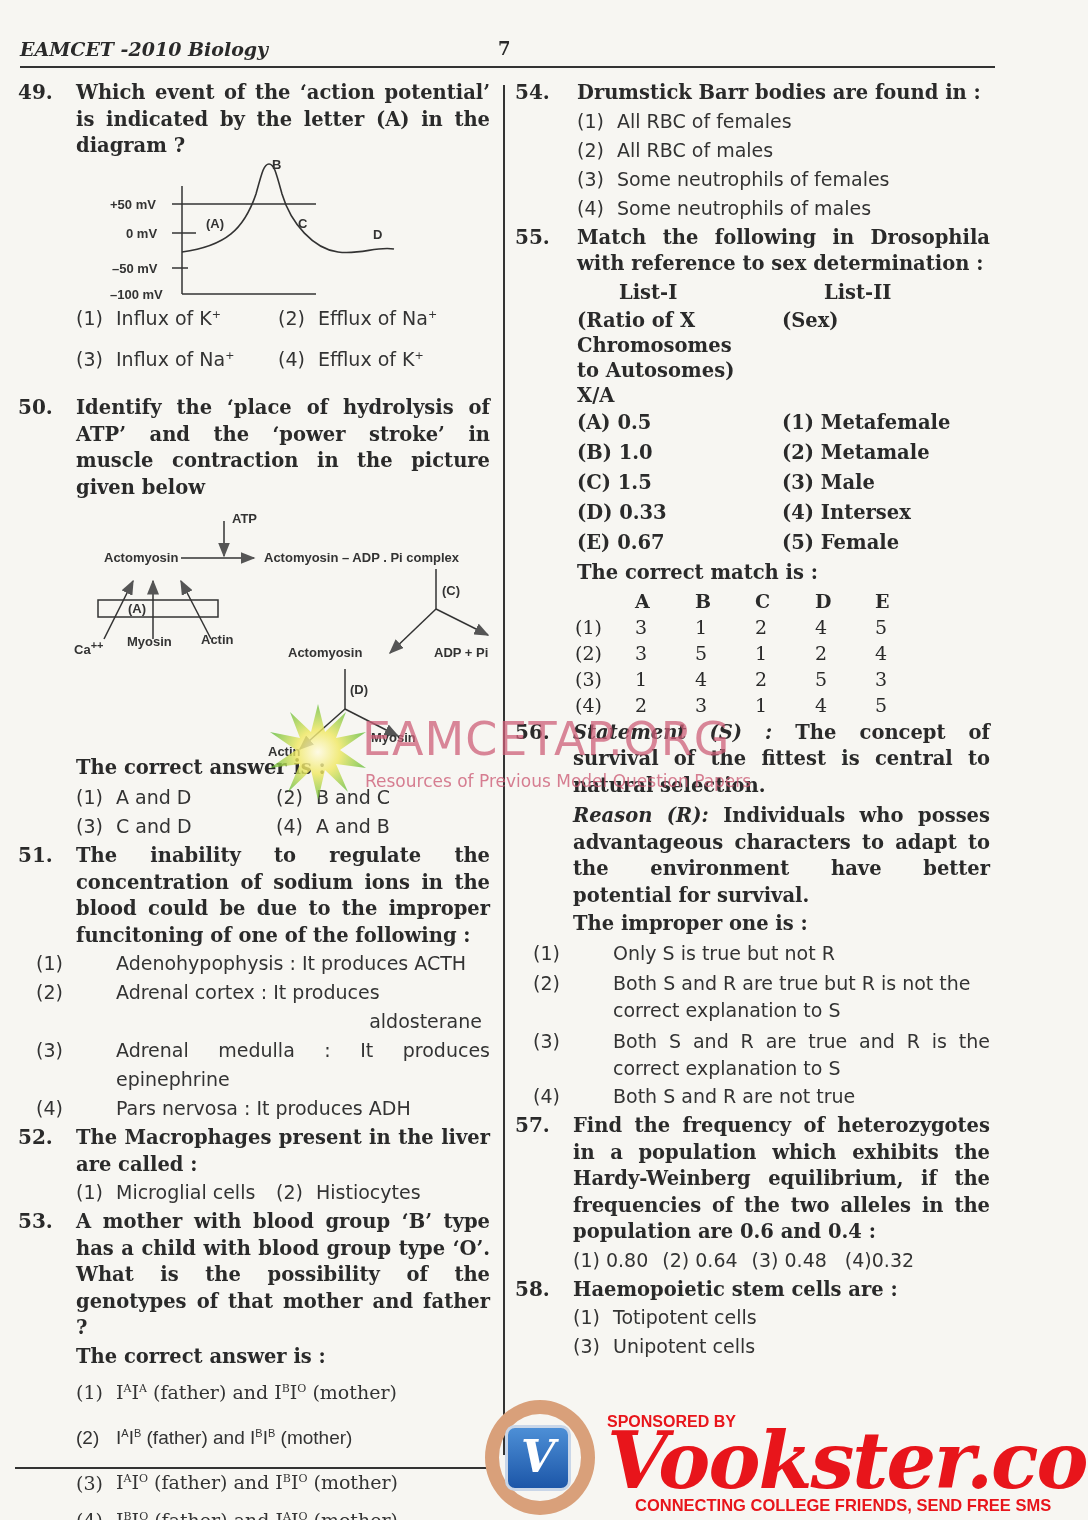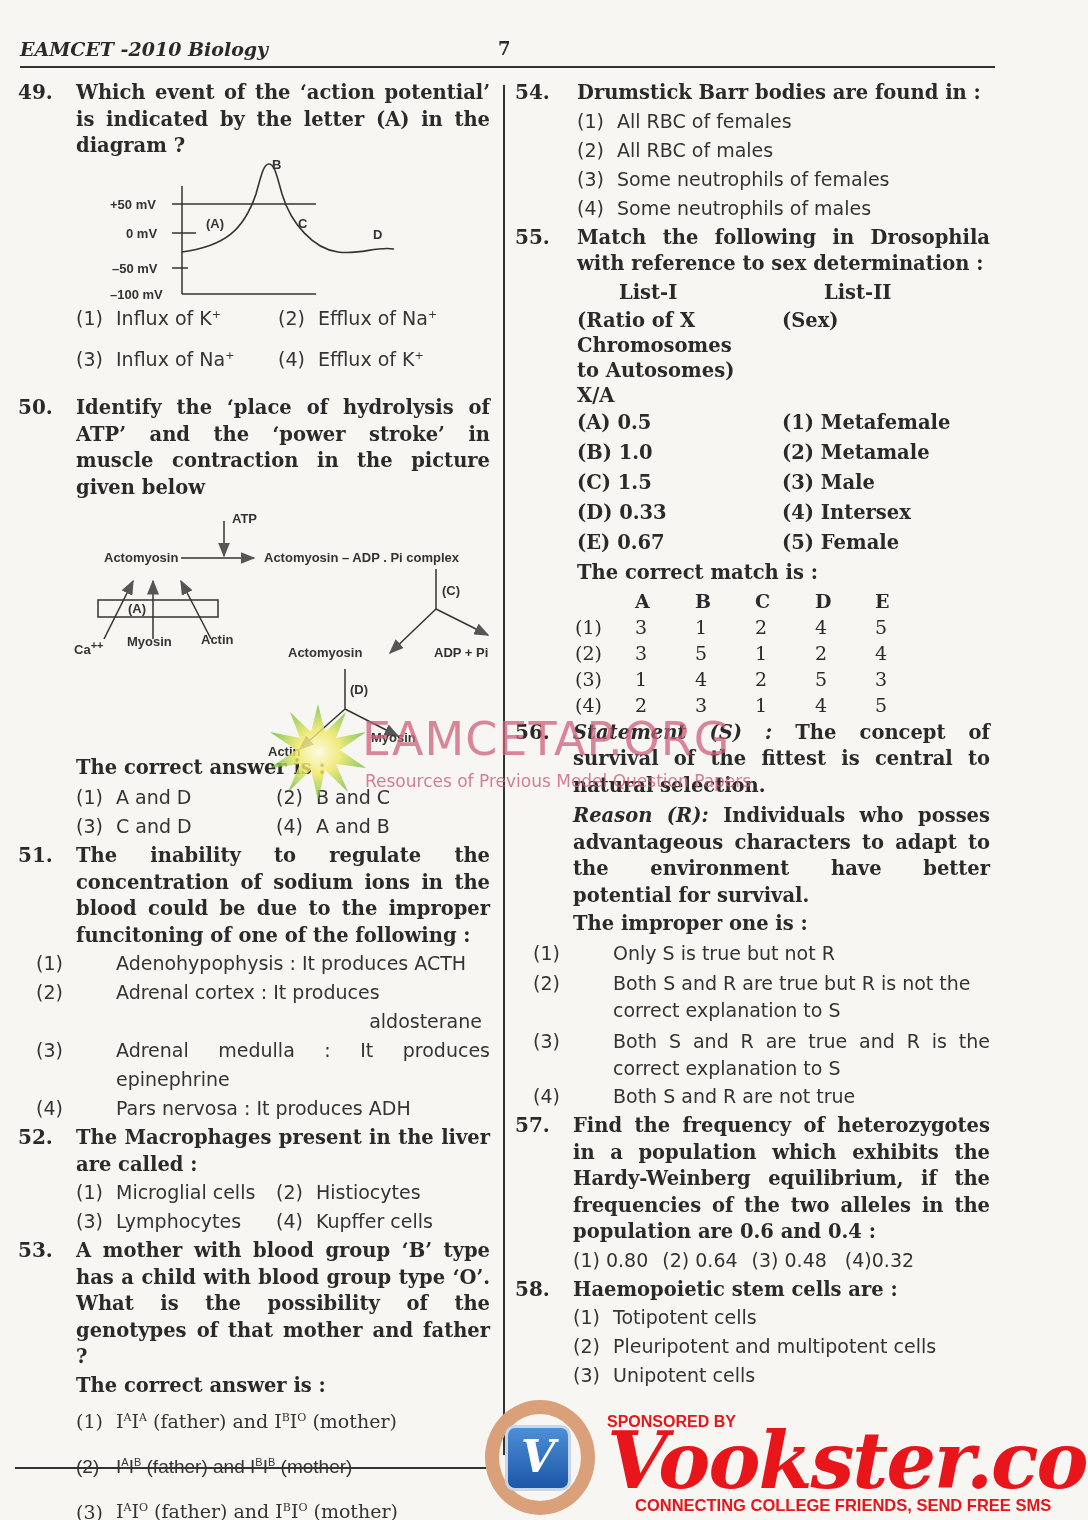--- a/index.html
+++ b/index.html
@@ -155,24 +155,20 @@
   </div>
 
   <div class="q">
     <div class="qnum">52.</div>
     <div class="qbody">
       <div class="stem">The Macrophages present in the liver are called :</div>
       <div class="opt-row">
         <div class="opt" style="width:200px"><span class="n">(1)</span><span>Microglial cells</span></div>
         <div class="opt"><span class="n">(2)</span><span>Histiocytes</span></div>
       </div>
-      <div class="opt-row">
-        <div class="opt" style="width:200px"><span class="n">(3)</span><span>Lymphocytes</span></div>
-        <div class="opt"><span class="n">(4)</span><span>Kupffer cells</span></div>
-      </div>
     </div>
   </div>
 
   <div class="q">
     <div class="qnum">53.</div>
     <div class="qbody">
       <div class="stem">A mother with blood group ‘B’ type has a child with blood group type ‘O’. What is the possibility of the genotypes of that mother and father ?</div>
       <div class="sub">The correct answer is :</div>
       <div class="opt" style="font-family:'DejaVu Serif',serif;line-height:34px"><span class="n">(1)</span><span>I</span><sup>A</sup><span>I</span><sup>A</sup> <span>(father) and</span> <span>I</span><sup>B</sup><span>I</span><sup>O</sup> <span>(mother)</span></div>
       <div class="opt" style="font-family:Liberation Sans, sans-serif;line-height:48px"><span class="n">(2)</span><span>I</span><sup>A</sup><span>I</span><sup>B</sup> <span>(father) and</span> <span>I</span><sup>B</sup><span>I</span><sup>B</sup> <span>(mother)</span></div>
@@ -302,21 +298,20 @@
         <div class="opt"><span>(4)</span><span>0.32</span></div>
       </div>
     </div>
   </div>
 
   <div class="q">
     <div class="qnum">58.</div>
     <div class="qbody">
       <div class="stem">Haemopoietic stem cells are :</div>
       <div class="opt"><span class="n">(1)</span><span>Totipotent cells</span></div>
-      <div class="opt"><span class="n">(2)</span><span>Pleuripotent and multipotent cells</span></div>
       <div class="opt"><span class="n">(3)</span><span>Unipotent cells</span></div>
     </div>
   </div>
 </div>
 
 <div class="wm">
   <svg width="100" height="100">
     <defs>
         <radialGradient id="sg">
           <stop offset="0" stop-color="#fffbe0"></stop>

